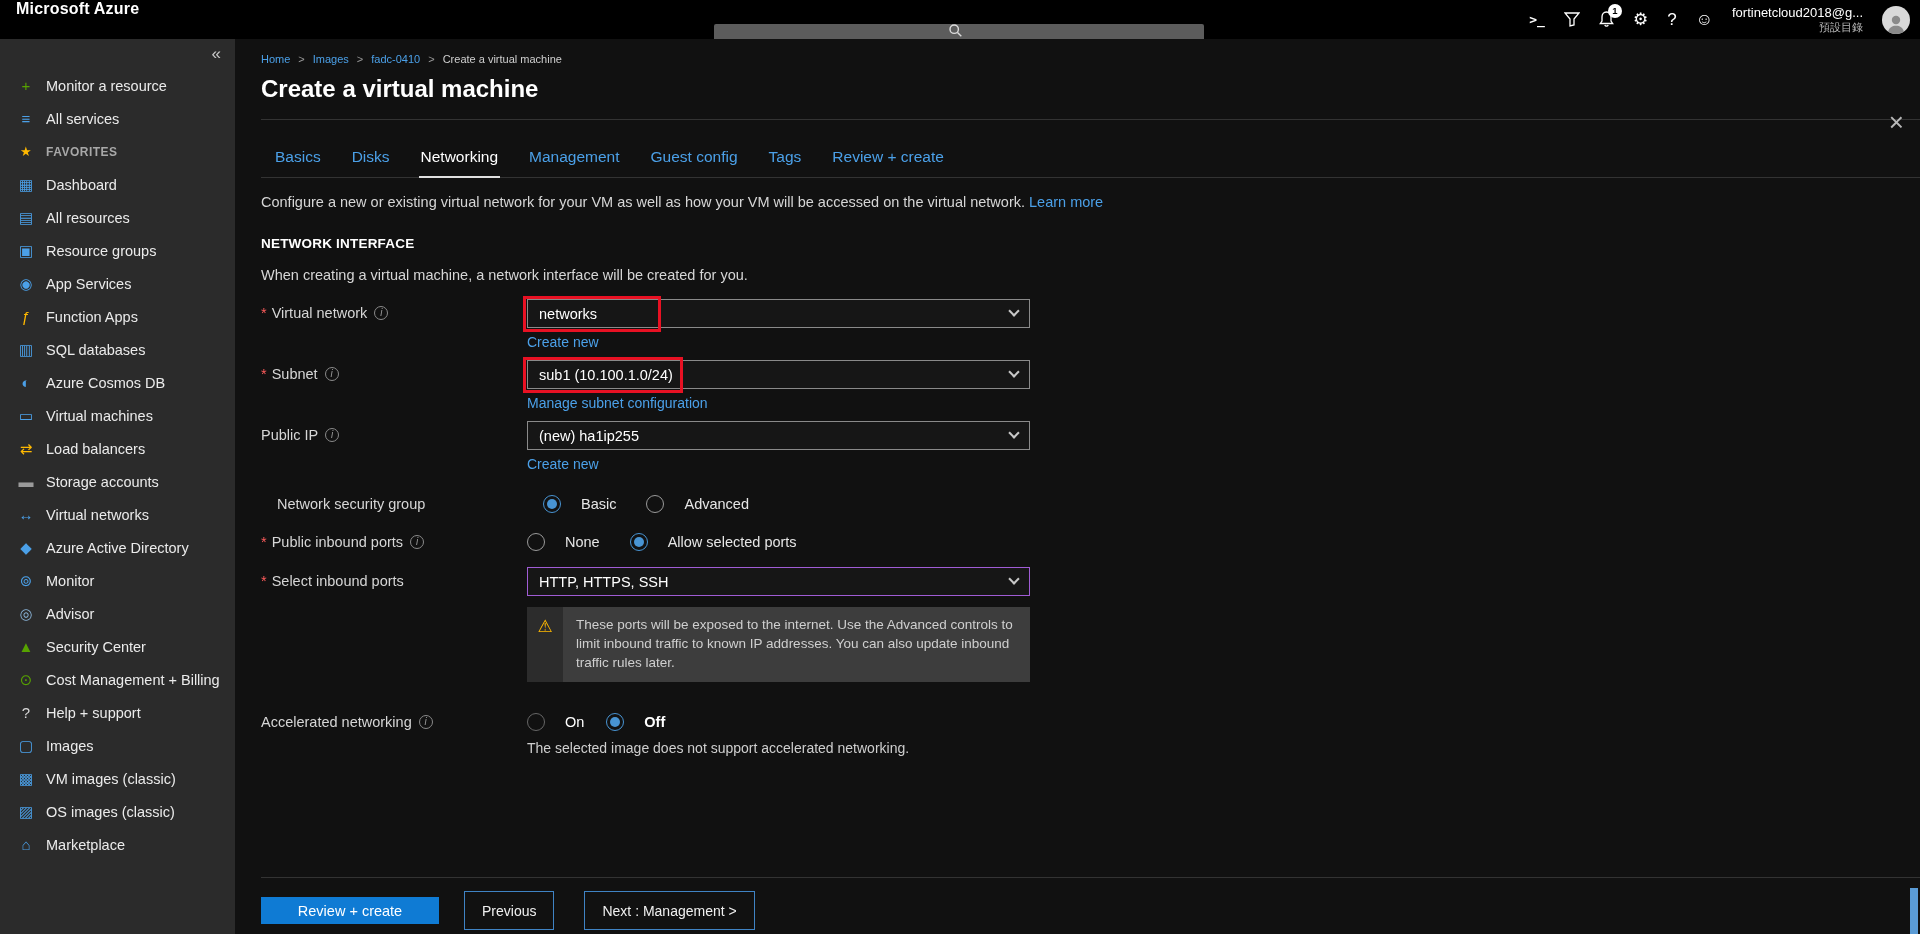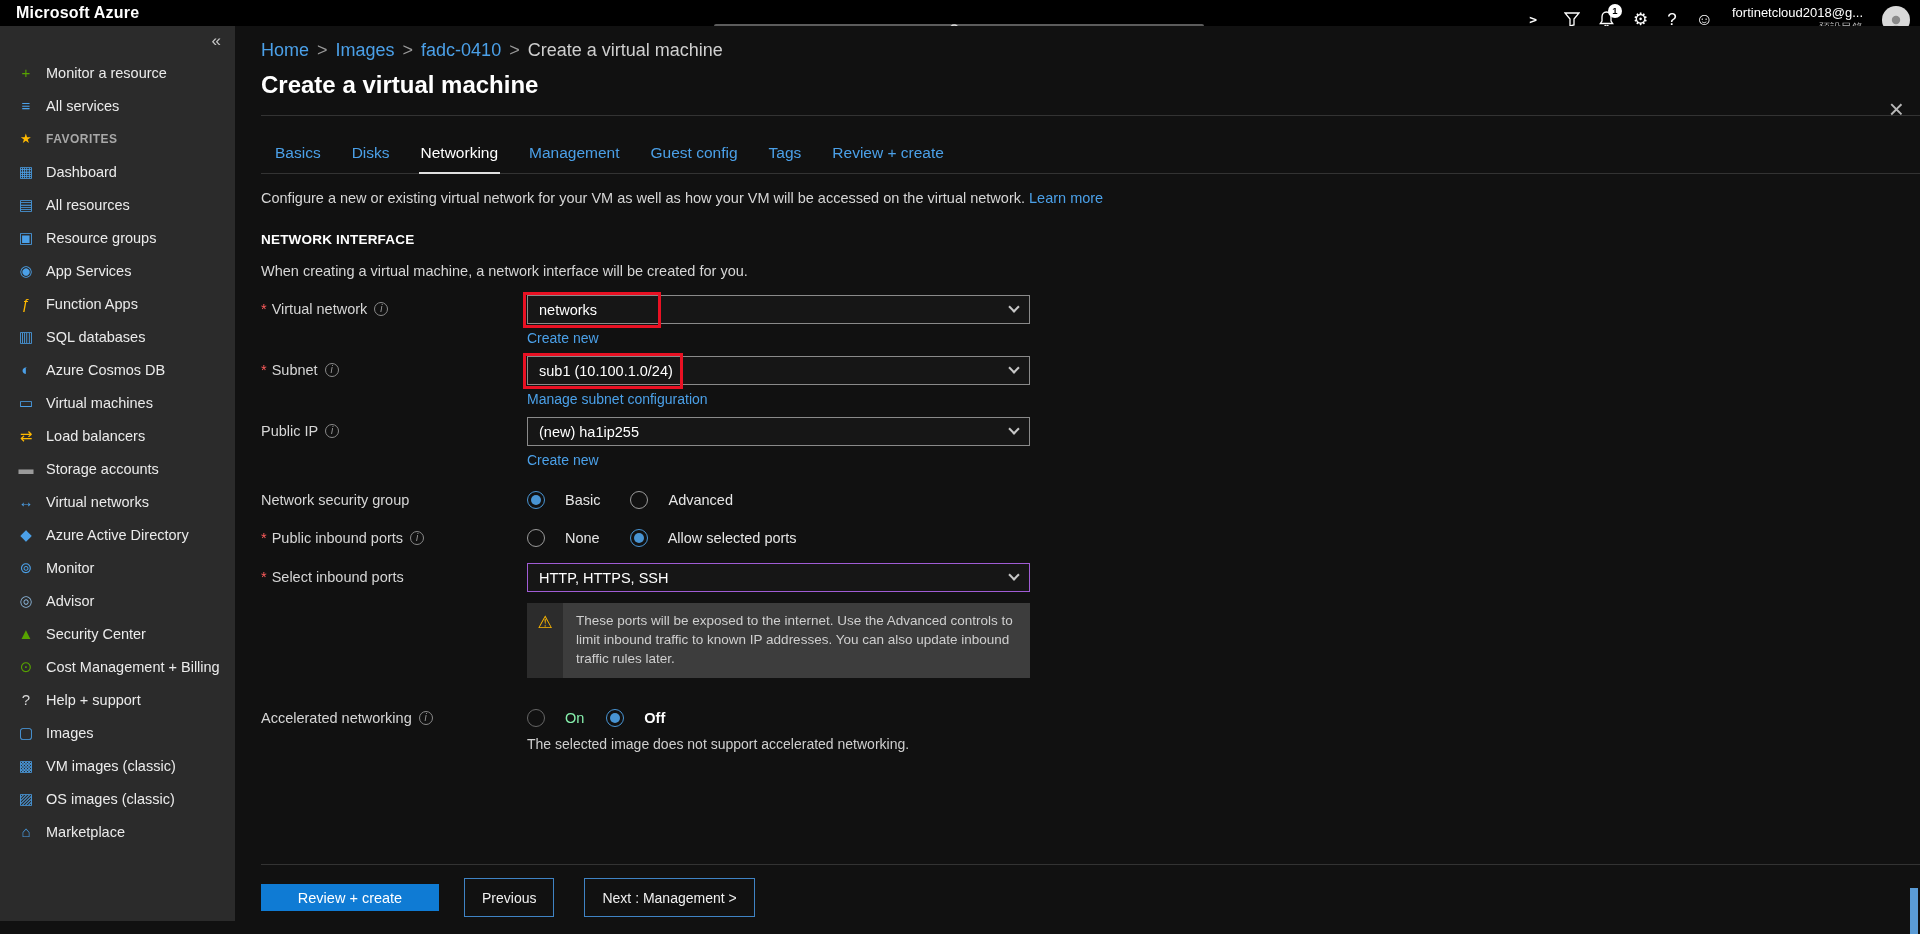--- a/index.html
+++ b/index.html
@@ -1,20 +1,20 @@
 <!DOCTYPE html>
 <html><head>
 <meta charset="utf-8">
 <style>
   * { margin:0; padding:0; box-sizing:border-box; }
   html,body { width:1920px; height:934px; overflow:hidden; background:#111;
     font-family:"Liberation Sans","DejaVu Sans",sans-serif; }
 
   
-  .topbar { height:26px; background:#000; position:relative; display:flex; align-items:center; color:#fff; }
+  .topbar { height:39px; background:#000; position:relative; display:flex; color:#fff; }
   .brand { margin-left:16px; font-size:16px; font-weight:bold; letter-spacing:.2px; }
   .search { position:absolute; left:714px; top:24px; width:490px; height:24px; background:#5c5c5c;
     border-radius:2px; display:flex; align-items:center; padding:0 9px;flex-direction:column; }
   .search svg { flex-shrink:0; margin-right:7px; }
   .search input { flex:1; background:transparent; border:0; outline:0; color:#e8e8e8;
     font-style:italic; font-size:13.5px; font-family:inherit; }
   .search input::placeholder { color:#dcdcdc; opacity:1; }
   .top-right { position:absolute; right:10px; top:0; height:39px; display:flex; align-items:center; gap:19px; }
   .tbicon { color:#fff; font-size:17px; line-height:1; cursor:pointer; display:flex; align-items:center; }
   .cloudshell { font-size:13px; font-weight:bold; font-family:"DejaVu Sans Mono",monospace; }
@@ -36,21 +36,21 @@
     font-size:14.5px; cursor:pointer; white-space:nowrap; }
   .sicon { width:20px; margin-right:10px; font-size:15px; text-align:center; flex-shrink:0; }
   .side-item.fav { color:#a8a8a8; font-size:12px; font-weight:bold; letter-spacing:.5px; cursor:default; }
   .side-item.fav .sicon { font-size:13px; }
   .c-green{color:#57a300} .c-blue{color:#4ba0e8} .c-yellow{color:#ffb900}
   .c-gray{color:#9a9a9a} .c-white{color:#d8d8d8} .c-steel{color:#8ab4d8}
 
   
   .main { flex:1; position:relative; background:#111; color:#ddd; }
   .content { padding-left:26px; }
-  .breadcrumb { padding-top:14px; font-size:18px; }
+  .breadcrumb { padding-top:14px; font-size:11px; }
   .crumb { color:#4ba0e8; cursor:pointer; text-decoration:none; }
   .crumb.current { color:#cfcfcf; cursor:default; }
   .sep { color:#9a9a9a; margin:0 8px; }
   .page-title { margin-top:10px; font-size:24px; font-weight:bold; color:#fff; }
   .close-x { position:absolute; top:70px; right:16px; font-size:26px; color:#b8b8b8; cursor:pointer; line-height:1; }
   .divider { border-bottom:1px solid #333; margin-top:16px; }
 
   .tabs { display:flex; gap:27px; margin-top:22px; border-bottom:1px solid #333; padding-left:12px; }
   .tab { font-size:15.5px; color:#4ba0e8; padding:6px 2px 10px 2px; cursor:pointer; }
   .tab.active { color:#fff; border-bottom:2px solid #e0e0e0; margin-bottom:-1px; }
@@ -78,21 +78,21 @@
   .hl-vn { left:-4px; top:-3px; width:138px; height:36px; }
   .hl-sub { left:-4px; top:-3px; width:160px; height:36px; }
   .sub-link { display:inline-block; margin-top:6px; font-size:14px; }
 
   .radio-row { display:flex; align-items:center; gap:30px; padding-top:5px; }
   .radio { display:flex; align-items:center; gap:20px; font-size:14.5px; color:#e6e6e6; cursor:pointer; }
   .rdot { width:18px; height:18px; border:1px solid #9a9a9a; border-radius:50%; position:relative; flex-shrink:0; }
   .radio.sel .rdot { border-color:#4894d3; }
   .radio.sel .rdot::after { content:""; position:absolute; left:3px; top:3px; right:3px; bottom:3px;
     background:#4894d3; border-radius:50%; }
-  .radio.disabled { color:#86efac; }
+  .radio.disabled { color:#ffffff; }
   .radio.disabled .rdot { border-color:#666; }
   .radio.off-strong { color:#fff; font-weight:bold; }
 
   .warning { display:flex; width:503px; margin-top:11px; }
   .warn-strip { width:36px; background:#2c2c2c; display:flex; justify-content:center;
     padding-top:9px; color:#ffb900; font-size:17px; }
   .warn-text { flex:1; background:#3d3d3d; color:#cfcfcf; font-size:13.5px; line-height:1.4; padding:9px 13px; }
 
   .accel-row { margin-top:26px; }
   .accel-note { margin-top:9px; font-size:14px; color:#cfcfcf; }
@@ -325,21 +325,21 @@
           </div>
           <div class="fcontrol">
             <div class="dropdown">
               <span>(new) ha1ip255</span>
               <span class="chev"></span>
             </div>
             <a class="link sub-link">Create new</a>
           </div>
         </div>
 
-        <div class="frow" style="margin-top:17px;">
+        <div class="frow" style="margin-top:17px;margin-left:16px;">
           <div class="flabel">
             <span>Network security group</span>
           </div>
           <div class="fcontrol">
             <div class="radio-row">
               <span class="radio sel">
                 <span class="rdot"></span>
                 <span>Basic</span>
               </span>
               <span class="radio">

